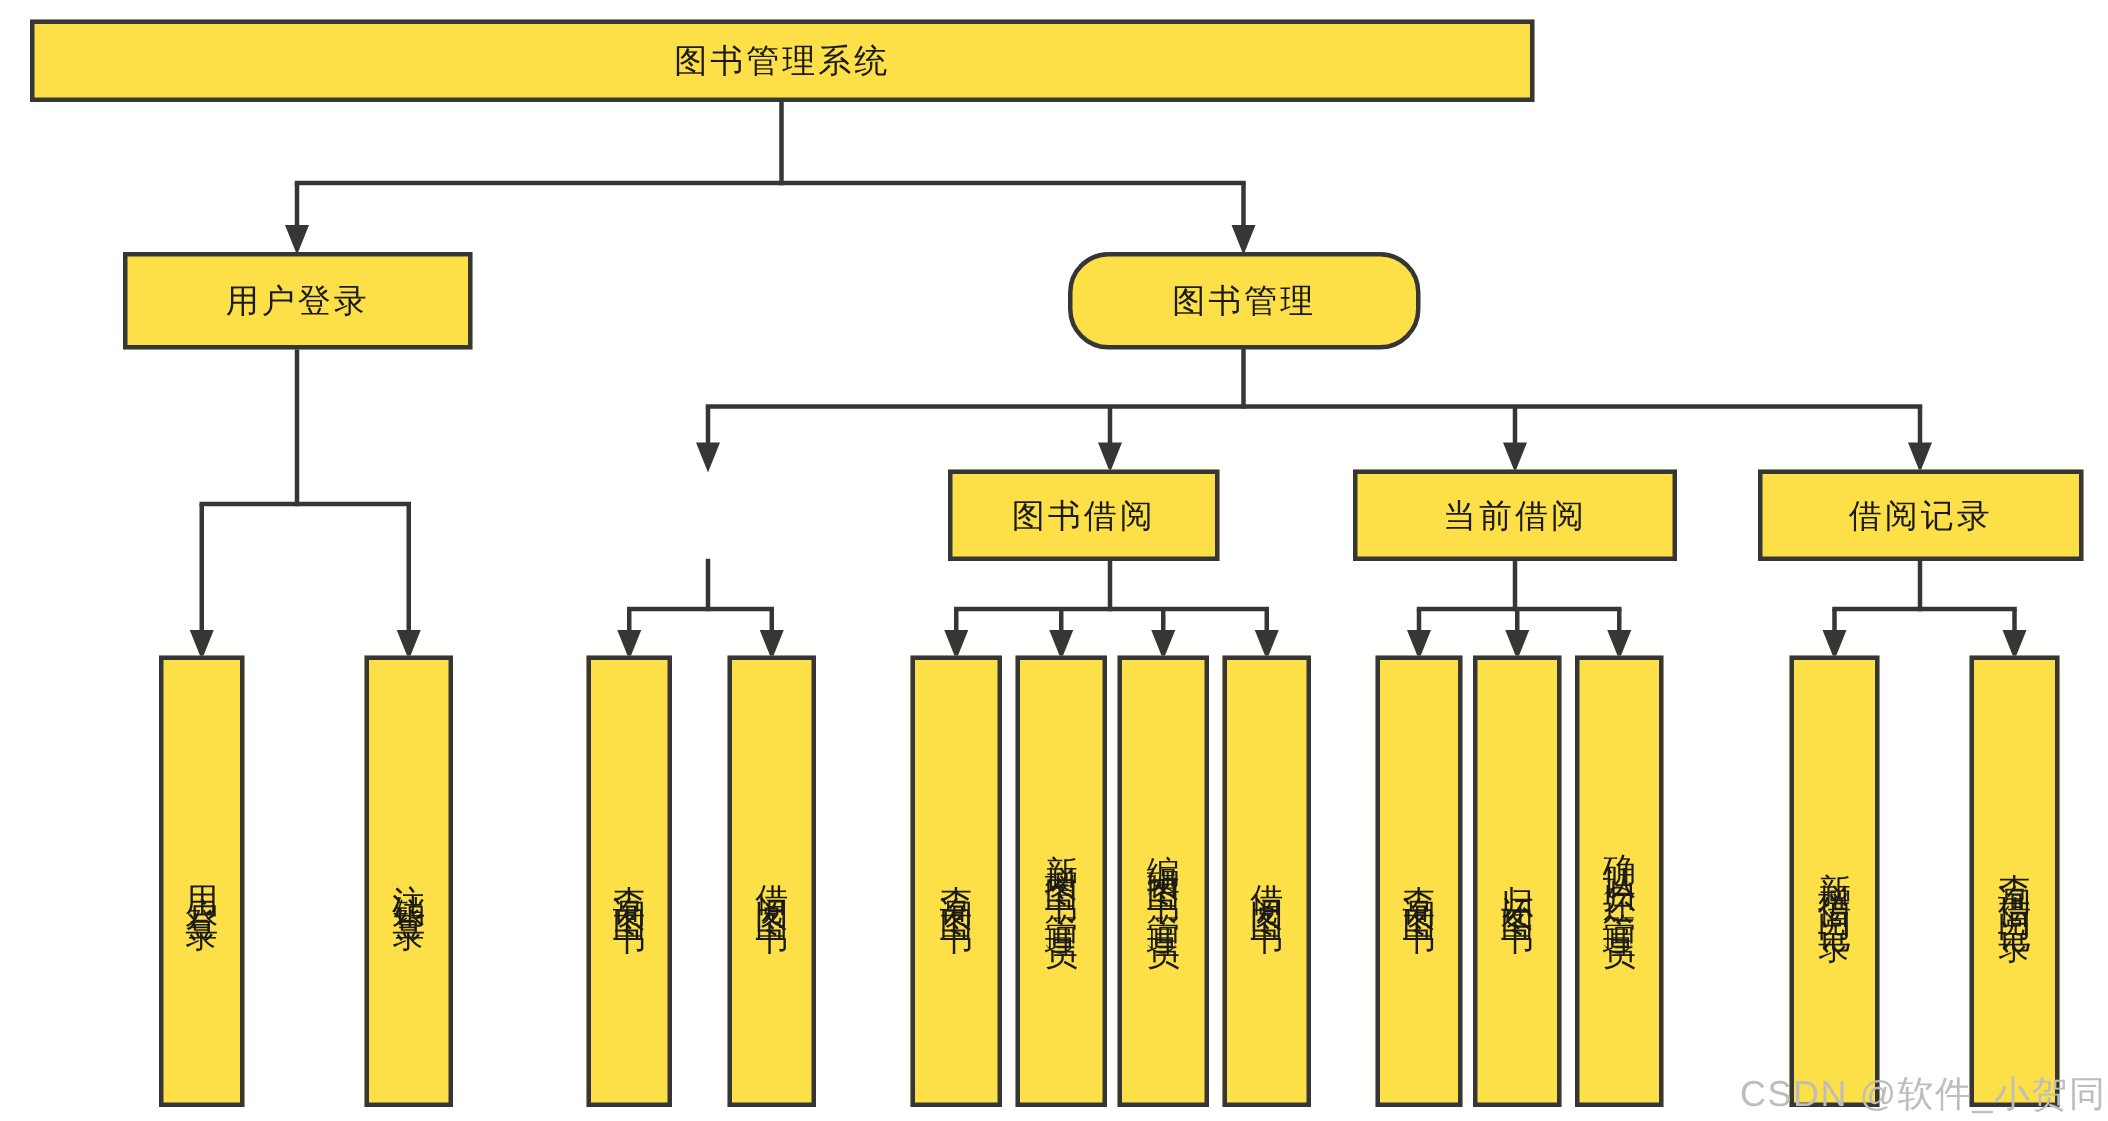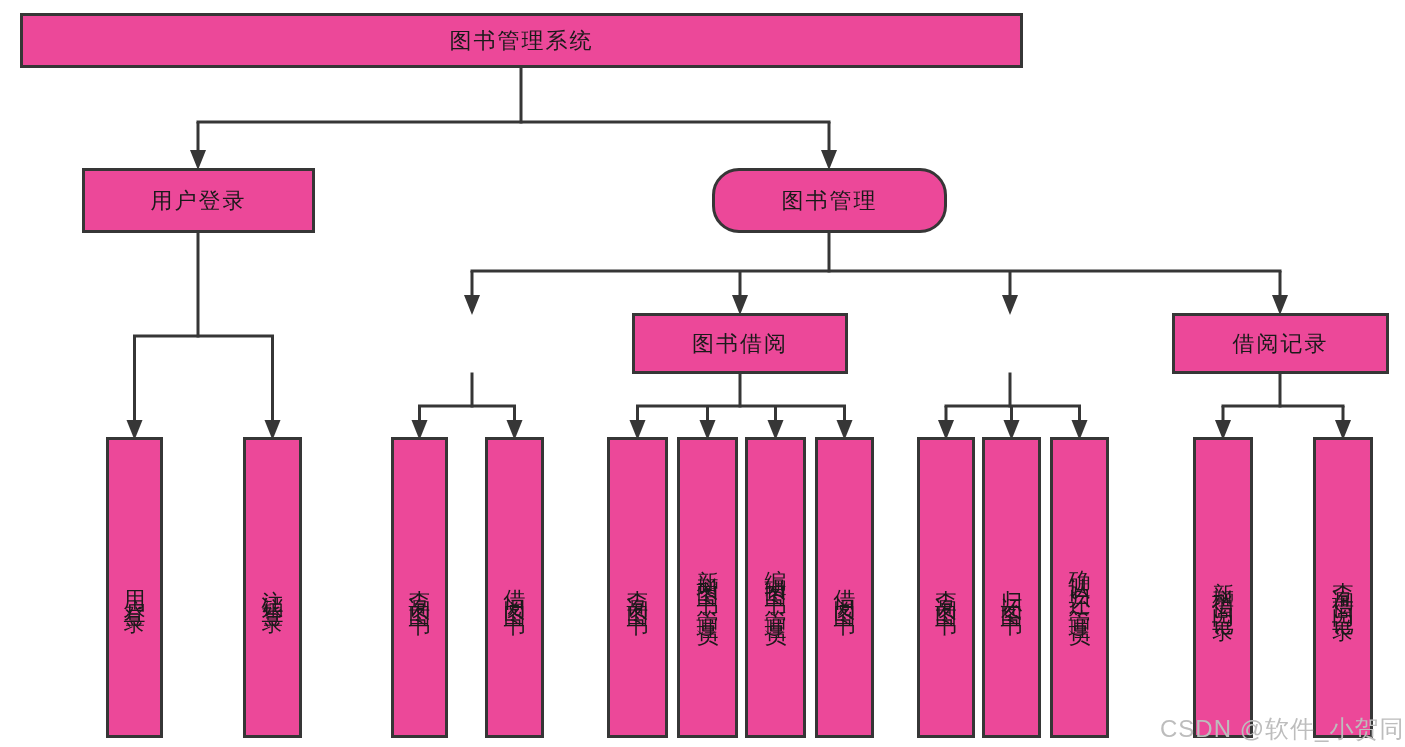--- a/index.html
+++ b/index.html
@@ -13,21 +13,21 @@
   }
   .connector-svg {
     position: absolute;
     left: 0; top: 0;
     width: 1405px; height: 747px;
     z-index: 0;
   }
   .box {
     position: absolute;
     box-sizing: border-box;
-    background: #ec4899;
+    background: #fde047;
     border: 3px solid #363636;
     display: flex;
     align-items: center;
     justify-content: center;
     color: #1a1a1a;
     font-size: 22px;
     z-index: 1;
     letter-spacing: 2px;
   }
   .vtext {
@@ -154,22 +154,25 @@
     <span>图书管理系统</span>
   </div>
 
   <div class="box" style="left:82px; top:168px; width:233px; height:65px;">
     <span>用户登录</span>
   </div>
   <div class="box" style="left:712px; top:168px; width:235px; height:65px;border-radius:27px;">
     <span>图书管理</span>
   </div>
 
-  <div class="box" style="left:632px; top:313px; width:216px; height:61px;">
+  <div class="box" style="left:632px; top:313px; width:181px; height:61px;">
     <span>图书借阅</span>
+  </div>
+  <div class="box" style="left:902px; top:313px; width:216px; height:61px;">
+    <span>当前借阅</span>
   </div>
   <div class="box" style="left:1172px; top:313px; width:217px; height:61px;">
     <span>借阅记录</span>
   </div>
 
   <div class="box" style="left:106px; top:437px; width:57px; height:301px;">
     <span class="vtext">用户登录</span>
   </div>
   <div class="box" style="left:243px; top:437px; width:59px; height:301px;">
     <span class="vtext">注销登录</span>

